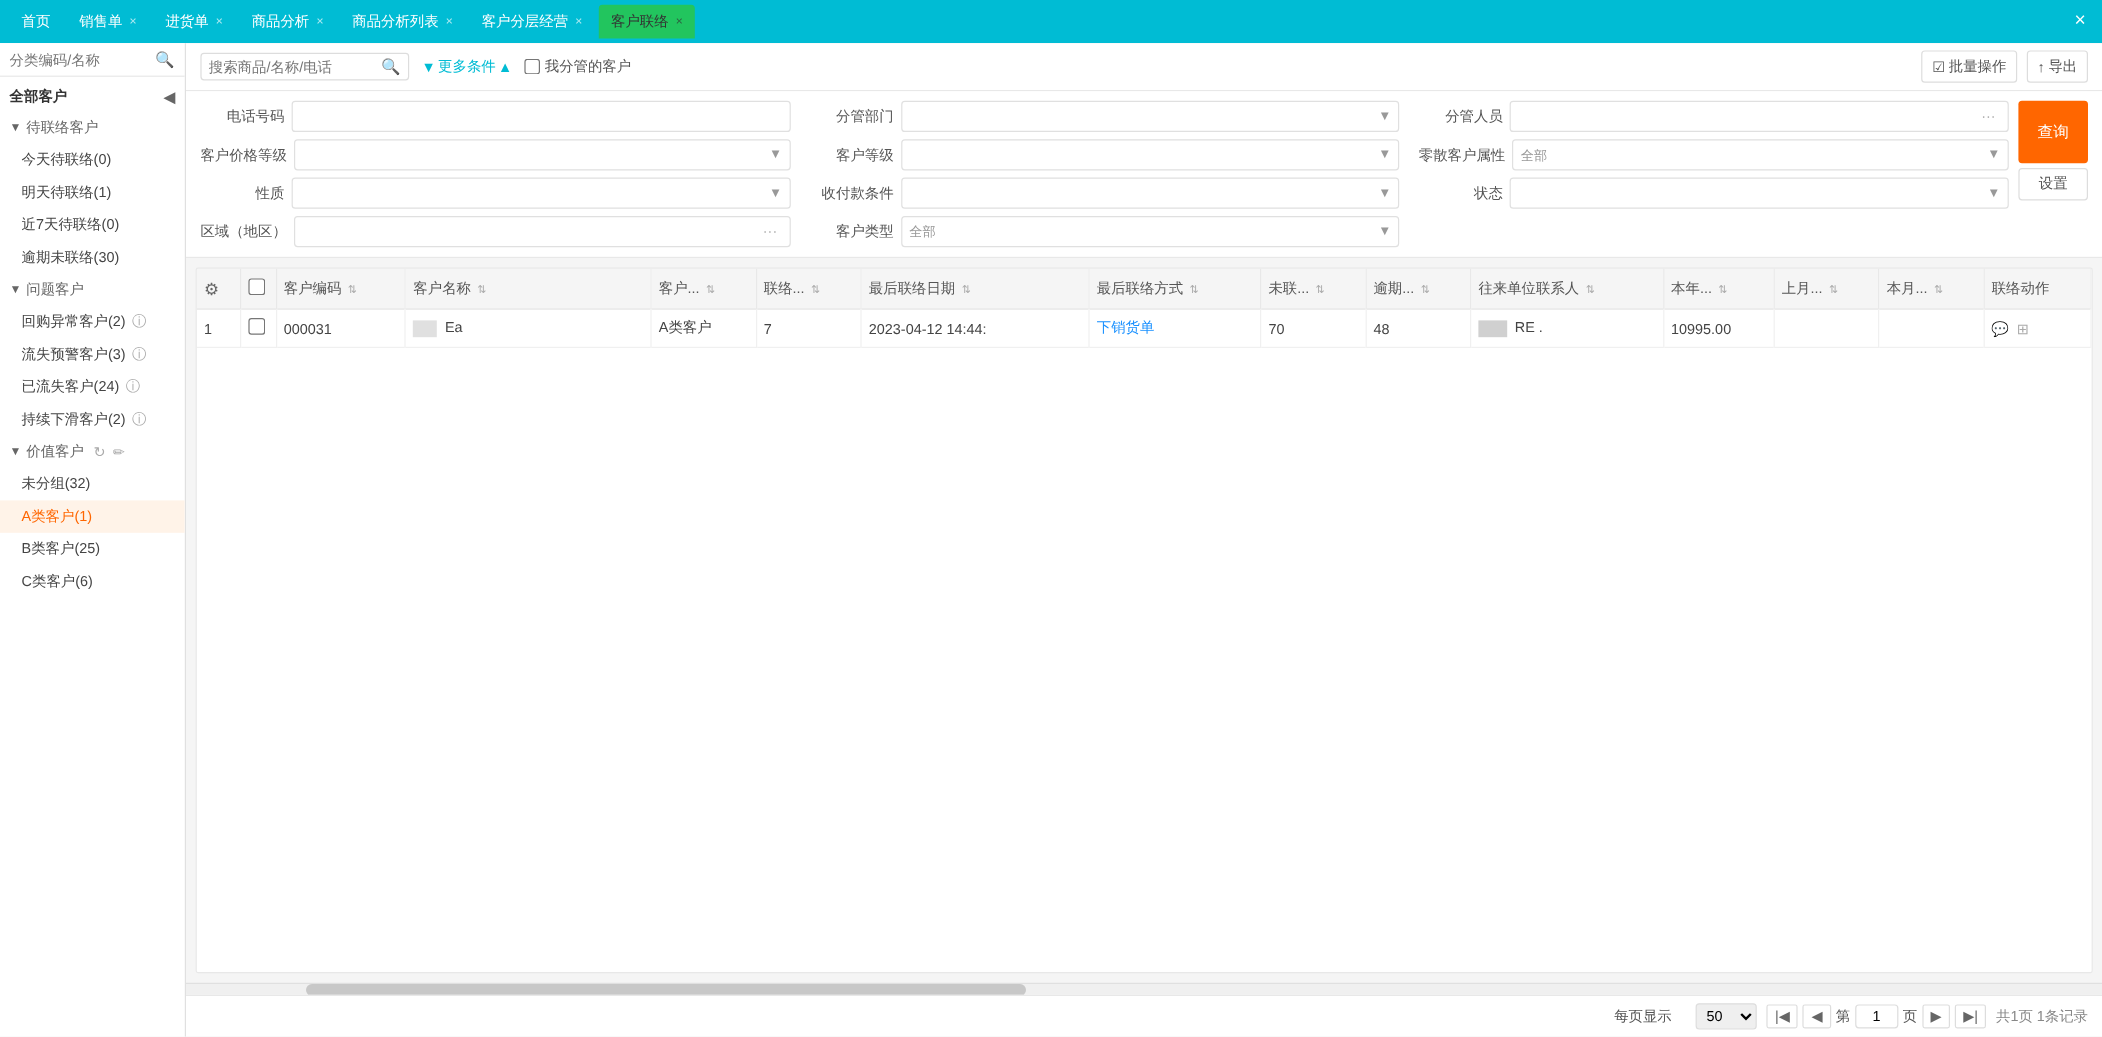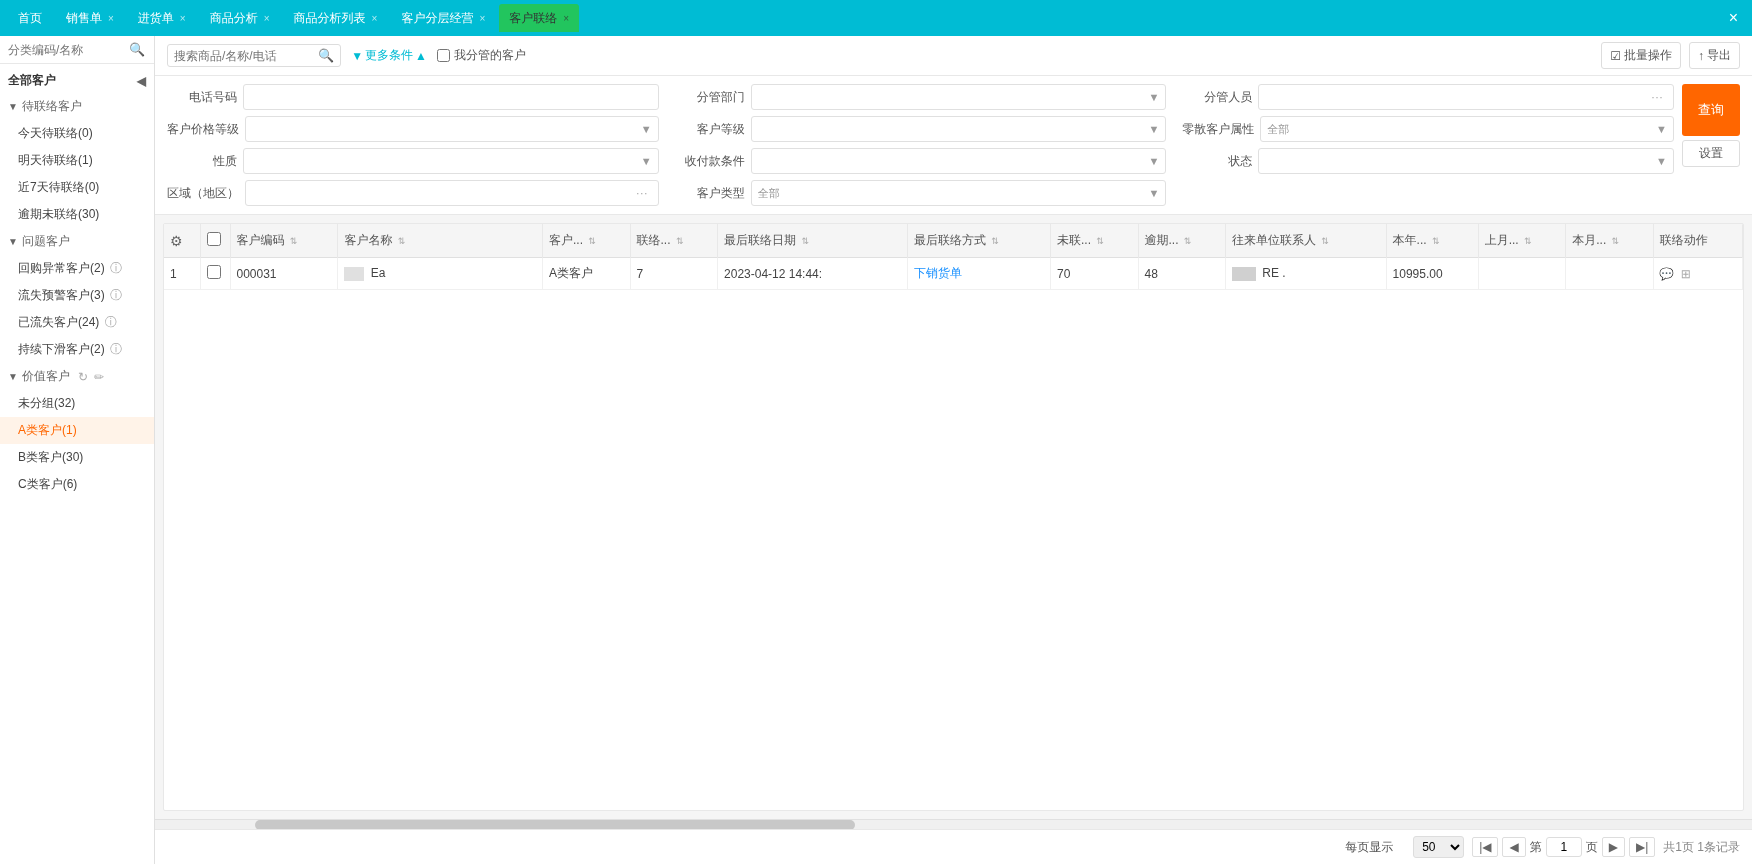--- a/index.html
+++ b/index.html
@@ -424,21 +424,21 @@
       <span style="color:#aaa;margin-left:4px;">↻</span>
       <span style="color:#aaa;margin-left:2px;">✏</span>
     </div>
     <div class="sidebar-item">
       <span>未分组(32)</span>
     </div>
     <div class="sidebar-item active">
       <span>A类客户(1)</span>
     </div>
     <div class="sidebar-item">
-      <span>B类客户(30)</span>
+      <span>B类客户(25)</span>
     </div>
     <div class="sidebar-item">
       <span>C类客户(6)</span>
     </div>
   </div>
 
   <div class="content-area">
 
     <div class="filter-bar">
       <div class="filter-search">

